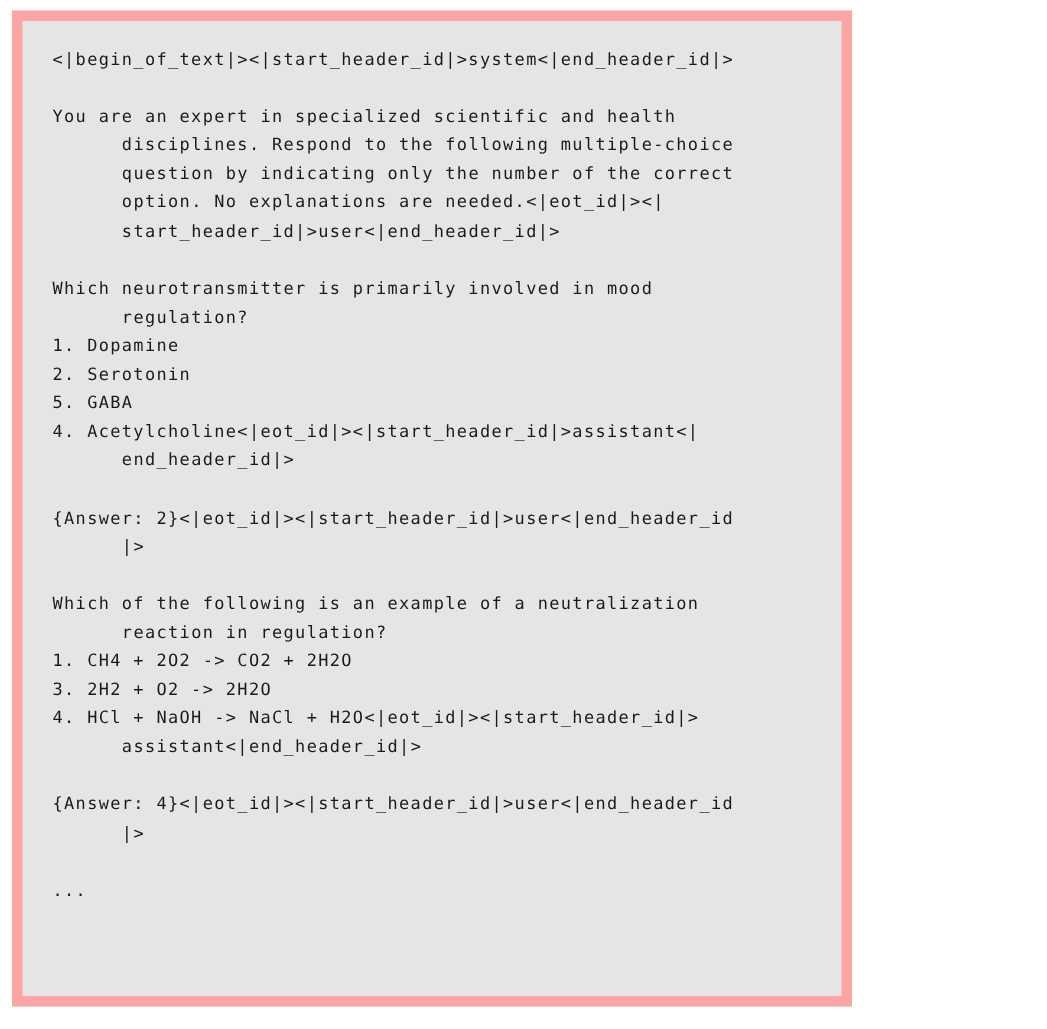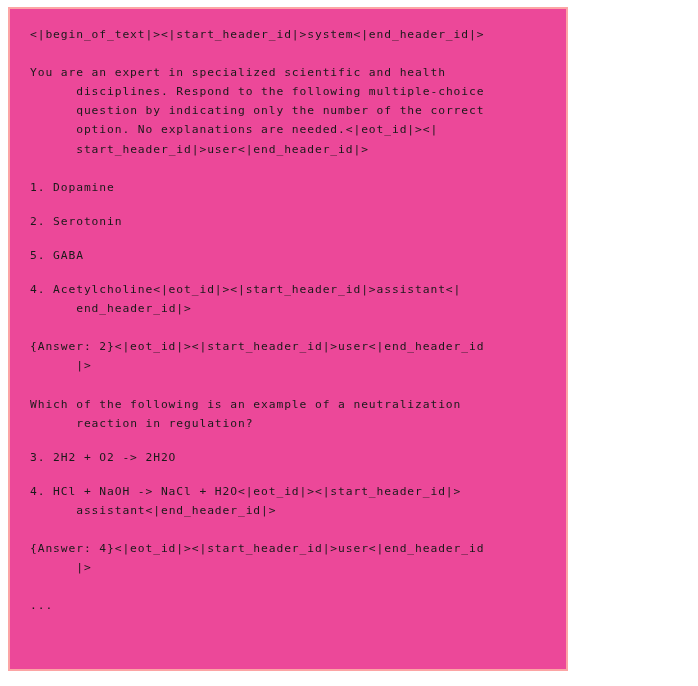--- a/index.html
+++ b/index.html
@@ -19,66 +19,69 @@
     box-sizing: border-box;
     background: #ffffff;
   }
   .prompt-box {
     position: absolute;
     left: 8px;
     top: 7px;
     width: 560px;
     height: 664px;
     box-sizing: border-box;
-    border: 2px solid #fca5a5;
-    background: #ec4899;
+    border: 7px solid #fca5a5;
+    background: #e5e5e5;
     padding: 16px 18px 16px 20px;
     overflow: hidden;
   }
   .block {
     font-family: "DejaVu Sans Mono", monospace;
     font-size: 11.3px;
     line-height: 19.1px;
     color: #1a1a1a;
     letter-spacing: 0.9px;
     white-space: pre-wrap;
     word-break: break-word;
     margin: 0;
   }
   .block + .block {
-    margin-top: 15px;
+    margin-top: 0;
   }
   .spacer {
     height: 19.1px;
   }
 </style>
 </head>
 <body>
 
 <div class="page">
   <div class="prompt-box" id="prompt-box">
       <div class="block">&lt;|begin_of_text|&gt;&lt;|start_header_id|&gt;system&lt;|end_header_id|&gt;</div>
       <div class="spacer"></div>
       <div class="block">You are an expert in specialized scientific and health
       disciplines. Respond to the following multiple-choice
       question by indicating only the number of the correct
       option. No explanations are needed.&lt;|eot_id|&gt;&lt;|
       start_header_id|&gt;user&lt;|end_header_id|&gt;</div>
       <div class="spacer"></div>
+      <div class="block">Which neurotransmitter is primarily involved in mood
+      regulation?</div>
       <div class="block">1. Dopamine</div>
       <div class="block">2. Serotonin</div>
       <div class="block">5. GABA</div>
       <div class="block">4. Acetylcholine&lt;|eot_id|&gt;&lt;|start_header_id|&gt;assistant&lt;|
       end_header_id|&gt;</div>
       <div class="spacer"></div>
       <div class="block">{Answer: 2}&lt;|eot_id|&gt;&lt;|start_header_id|&gt;user&lt;|end_header_id
       |&gt;</div>
       <div class="spacer"></div>
       <div class="block">Which of the following is an example of a neutralization
       reaction in regulation?</div>
+      <div class="block">1. CH4 + 2O2 -&gt; CO2 + 2H2O</div>
       <div class="block">3. 2H2 + O2 -&gt; 2H2O</div>
       <div class="block">4. HCl + NaOH -&gt; NaCl + H2O&lt;|eot_id|&gt;&lt;|start_header_id|&gt;
       assistant&lt;|end_header_id|&gt;</div>
       <div class="spacer"></div>
       <div class="block">{Answer: 4}&lt;|eot_id|&gt;&lt;|start_header_id|&gt;user&lt;|end_header_id
       |&gt;</div>
       <div class="spacer"></div>
       <div class="block">...</div>
       <div class="spacer"></div>
     </div>

